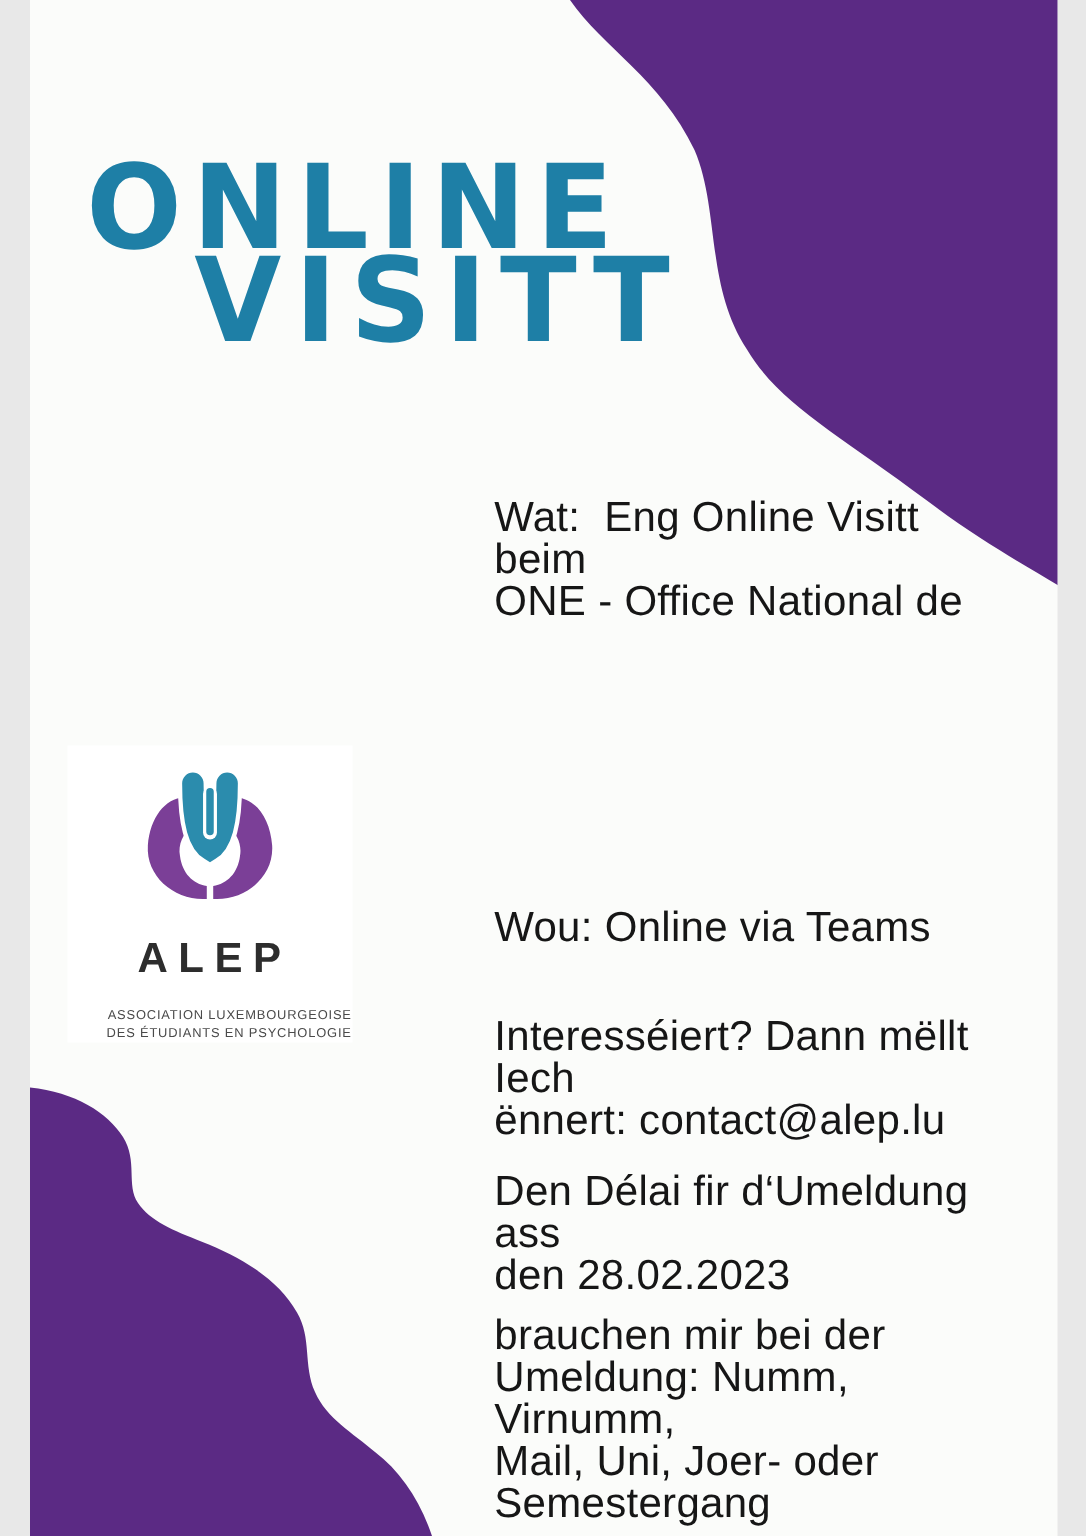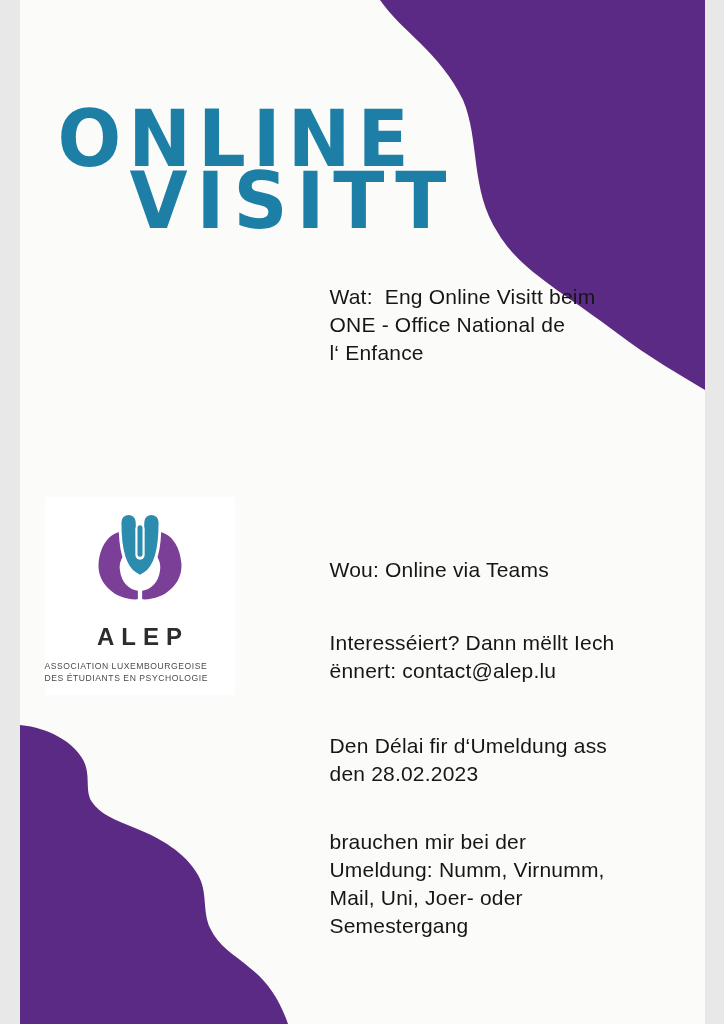--- a/index.html
+++ b/index.html
@@ -45,23 +45,24 @@
     white-space: nowrap;
   }
   .title-line1 { left: 38px; top: 100px; }
   .title-line2 { left: 110px; top: 162px; letter-spacing: 9px; }
 
   .info-block {
     position: absolute;
     left: 310px;
     width: 345px;
     color: var(--text);
-    font-size: 21px;
+    font-size: 28px;
     line-height: 28px;
     letter-spacing: 0.2px;
+    margin-top: 48px;
   }
   .info-line { white-space: pre-wrap; }
 
   .logo-card {
     position: absolute;
     left: 25px;
     top: 497px;
     width: 190px;
     height: 198px;
     background: #ffffff;
@@ -76,33 +77,34 @@
   }
   .brain .lobe { fill: var(--logo-purple); }
   .brain .psi-teal { stroke: var(--logo-teal); fill: none; }
   .brain .psi-white { stroke: #ffffff; fill: none; }
   .logo-name {
     position: absolute;
     left: 0; right: 0;
     top: 126px;
     text-align: center;
     color: var(--logo-text);
-    font-size: 24px;
+    font-size: 28px;
     font-weight: 600;
     letter-spacing: 7px;
     text-indent: 7px;
   }
   .logo-caption {
     position: absolute;
     left: 0; right: 0;
-    text-align: left;
+    text-align: right;
     color: var(--logo-caption);
     font-size: 8.6px;
     letter-spacing: 0.55px;
     line-height: 12px;
+    margin-top: 10px;
   }
   .logo-caption.l1 { top: 163px; }
   .logo-caption.l2 { top: 175px; }
 </style>
 </head>
 <body>
 
 <div class="page">
 
   <svg class="blobs" viewBox="0 0 724 1024" aria-hidden="true">
@@ -123,21 +125,20 @@
       <path class="psi-teal" stroke-width="7" stroke-linecap="round" d="M70,32 L70,69"></path>
     </svg>
     <div class="logo-name">ALEP</div>
     <div class="logo-caption l1">ASSOCIATION LUXEMBOURGEOISE</div>
     <div class="logo-caption l2">DES ÉTUDIANTS EN PSYCHOLOGIE</div>
   </div>
 
   <div class="info-block" style="top:283px">
     <div class="info-line">Wat:  Eng Online Visitt beim</div>
     <div class="info-line">ONE - Office National de</div>
-    <div class="info-line">l‘ Enfance</div>
   </div>
 
 
 
   <div class="info-block" style="top:556px">
     <div class="info-line">Wou: Online via Teams</div>
   </div>
 
   <div class="info-block" style="top:629px">
     <div class="info-line">Interesséiert? Dann mëllt Iech</div>

